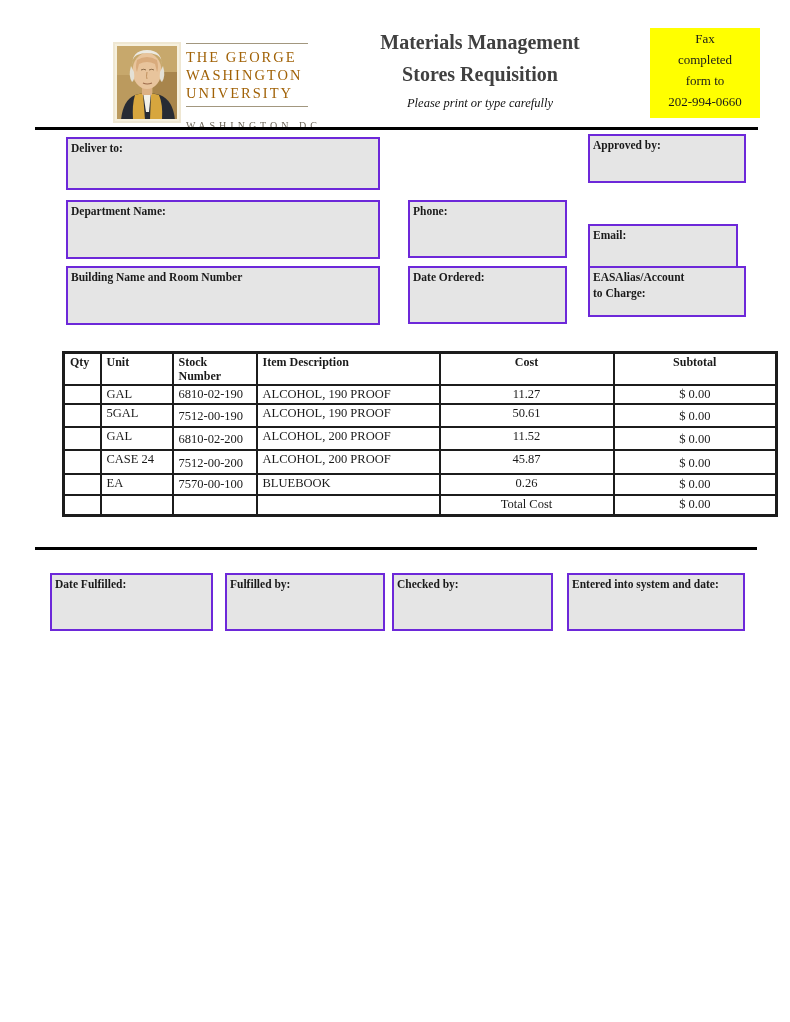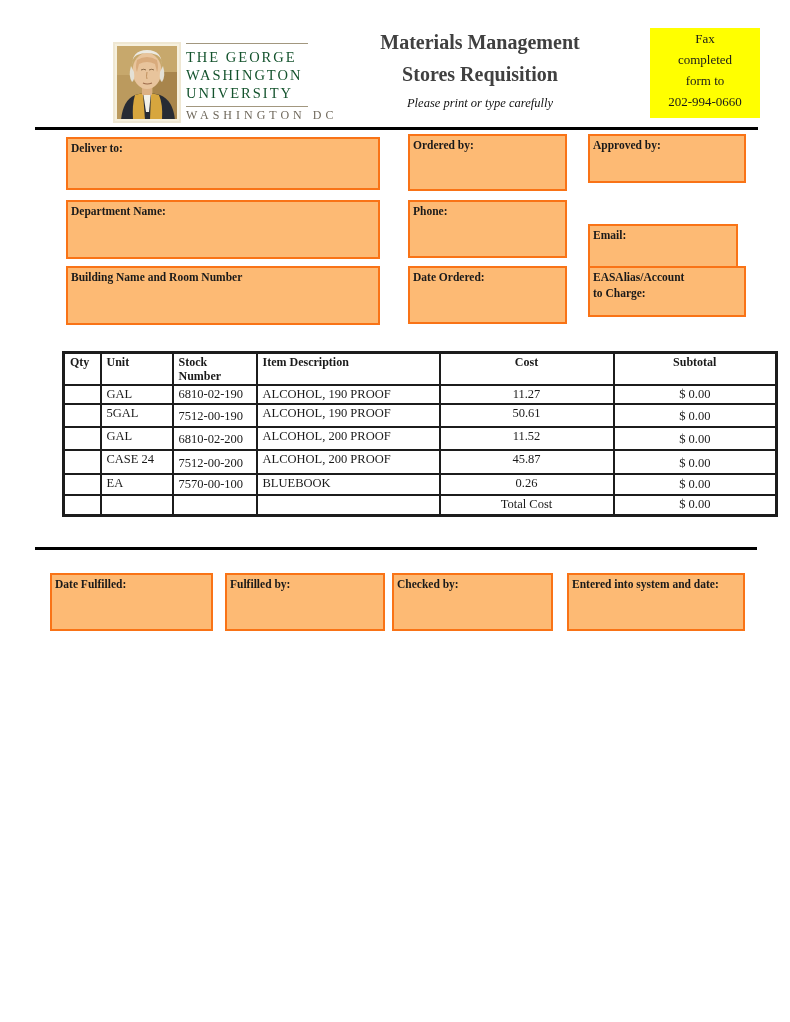--- a/index.html
+++ b/index.html
@@ -5,35 +5,35 @@
   * { margin:0; padding:0; box-sizing:border-box; }
   html,body { background:#ffffff; }
   #page {
     position:relative; width:790px; height:1022px; background:#ffffff;
     font-family:"Liberation Serif", serif; color:#1a1a1a; overflow:hidden;
   }
   
   .logo-portrait { position:absolute; left:113px; top:42px; width:68px; height:81px; }
   .logo-text { position:absolute; left:186px; top:43px; width:122px; }
   .logo-rule { height:1px; background:#a2977f; }
-  .logo-line { font-size:14.5px; letter-spacing:2px; color:#14532d; line-height:18px; white-space:nowrap; }
-  .logo-tag { font-size:12px; letter-spacing:4px; color:#6e675a; line-height:11px; margin-top:3px; white-space:nowrap; }
+  .logo-line { font-size:14.5px; letter-spacing:2px; color:#a16207; line-height:18px; white-space:nowrap; }
+  .logo-tag { font-size:10px; letter-spacing:4px; color:#6e675a; line-height:11px; margin-top:13px; white-space:nowrap; }
   .title-block { position:absolute; left:330px; top:26px; width:300px; text-align:center; }
   .title-main { font-size:20px; font-weight:bold; line-height:32px; color:#404040; }
   .title-note { font-size:12.5px; font-style:italic; margin-top:6px; color:#111; }
   .fax-box {
     position:absolute; left:650px; top:28px; width:110px; height:90px;
     background:#ffff00; text-align:center; font-size:13px; line-height:21px;
     padding-top:0; color:#1a1a1a;
   }
   .hrule { position:absolute; height:3px; background:#000; }
   #rule-top { left:35px; top:127px; width:723px; }
   #rule-bottom { left:35px; top:547px; width:722px; }
   
-  .fbox { position:absolute; border:2px solid #f97316; background:#fdba74; }
+  .fbox { position:absolute; border:2px solid #6d28d9; background:#e5e5e5; }
   .fbox .lbl { font-weight:bold; font-size:11.5px; line-height:14px; padding:2px 3px; }
   
   #box-deliver      { left:66px;  top:137px; width:314px; height:53px; }
   #box-ordered      { left:408px; top:134px; width:159px; height:57px; }
   #box-approved     { left:588px; top:134px; width:158px; height:49px; }
   #box-department   { left:66px;  top:200px; width:314px; height:59px; }
   #box-phone        { left:408px; top:200px; width:159px; height:58px; }
   #box-email        { left:588px; top:200px; width:150px; height:58px;margin-top:24px; }
   #box-building     { left:66px;  top:266px; width:314px; height:59px; }
   #box-dateordered  { left:408px; top:266px; width:159px; height:58px; }
@@ -115,23 +115,20 @@
     <div>Fax</div>
     <div>completed</div>
     <div>form to</div>
     <div>202-994-0660</div>
   </div>
 
   <div id="rule-top" class="hrule"></div>
 
   <div id="box-deliver" class="fbox">
     <div class="lbl">Deliver to:</div>
-  </div>
-  <div id="box-ordered" class="fbox">
-    <div class="lbl">Ordered by:</div>
   </div>
   <div id="box-approved" class="fbox">
     <div class="lbl">Approved by:</div>
   </div>
 
   <div id="box-department" class="fbox">
     <div class="lbl">Department Name:</div>
   </div>
   <div id="box-phone" class="fbox">
     <div class="lbl">Phone:</div>

